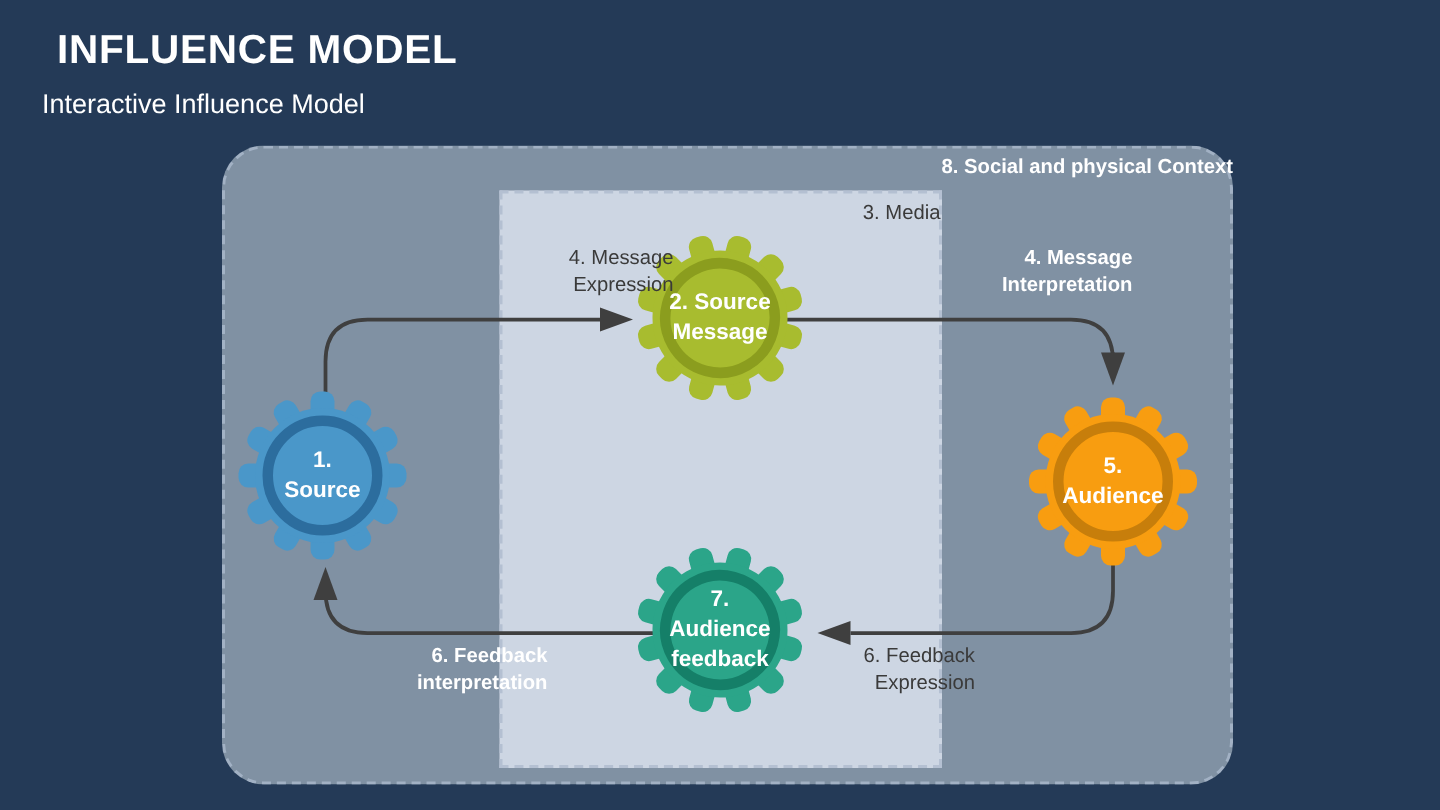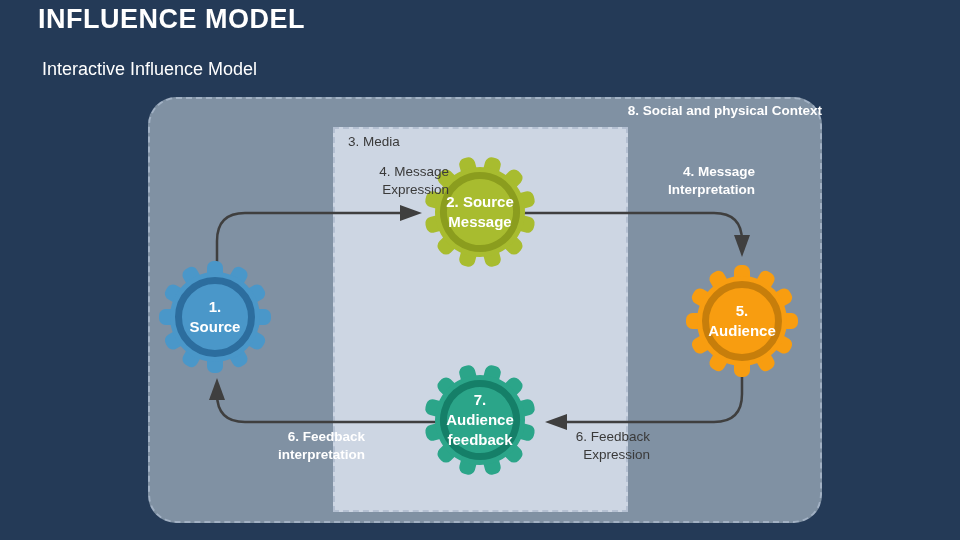--- a/index.html
+++ b/index.html
@@ -12,46 +12,46 @@
   }
   *{margin:0;padding:0;box-sizing:border-box;}
   html,body{width:960px;height:540px;overflow:hidden;}
   body{
     background:var(--background);
     font-family:"Liberation Sans", sans-serif;
     position:relative;
   }
   .slide{position:absolute;inset:0;}
   .slide-title{
-    position:absolute;left:38px;top:4px;
+    position:absolute;left:38px;top:18px;
     color:var(--white-text);font-size:27px;font-weight:bold;letter-spacing:.5px;
   }
   .slide-subtitle{
-    position:absolute;left:42px;top:59px;
+    position:absolute;left:28px;top:59px;
     color:var(--white-text);font-size:18px;font-weight:normal;
   }
   .outer-box{
     position:absolute;left:148px;top:97px;width:674px;height:426px;
     background:var(--outer-box);
     border:2px dashed rgba(190,205,225,.55);
     border-radius:28px;
   }
   .inner-box{
     position:absolute;left:333px;top:127px;width:295px;height:385px;
     background:var(--inner-box);
     border:2px dashed #B4C0D2;
   }
   .context-label{
     position:absolute;left:148px;top:103px;width:674px;
     text-align:right;color:var(--white-text);
     font-size:13.5px;font-weight:bold;
   }
   .media-label{
-    position:absolute;left:348px;top:134px;width:295px;
-    text-align:left;color:var(--dark-text);
+    position:absolute;left:332px;top:134px;width:295px;
+    text-align:right;color:var(--dark-text);
     font-size:13.5px;
   }
   .flow-label{
     position:absolute;text-align:right;
     font-size:13.5px;line-height:1.35;white-space:pre-line;
   }
   .flow-label.dark{color:var(--dark-text);font-weight:normal;}
   .flow-label.light{color:var(--white-text);font-weight:600;}
   #label-message-expression{left:305px;top:163px;width:144px;}
   #label-message-interpretation{left:611px;top:163px;width:144px;}

